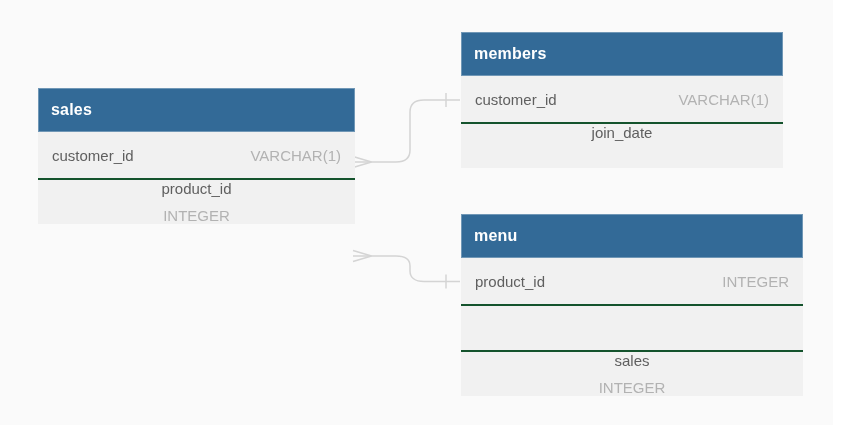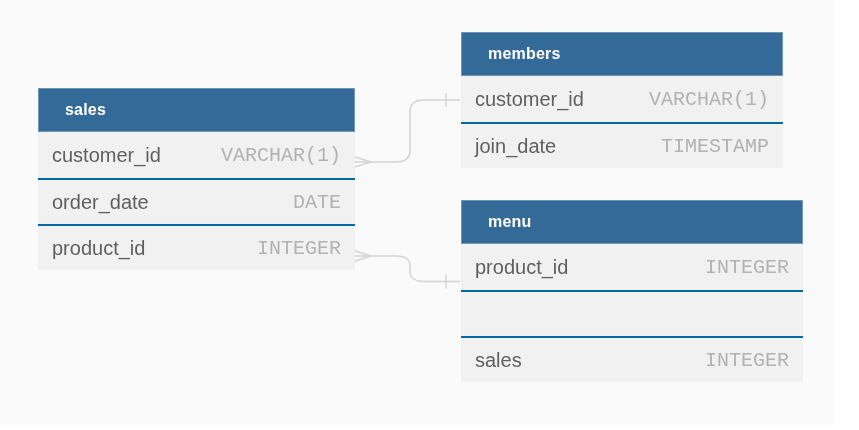--- a/index.html
+++ b/index.html
@@ -29,40 +29,41 @@
     box-sizing: border-box;
   }
   .thead {
     box-sizing: border-box;
     height: 44px;
     background: #336a97;
     border: 1px solid rgba(255,255,255,0.30);
     color: #ffffff;
     display: flex;
     align-items: center;
-    padding: 0 26px;
+    padding: 0 12px;
     font-size: 16px;
     font-weight: bold;
     letter-spacing: 0.2px;
   }
   .trow {
     box-sizing: border-box;
     height: 46px;
     background: #f1f1f1;
     display: flex;
     align-items: center;
     justify-content: space-between;
     padding: 0 14px;
-    font-size: 20px;
+    font-size: 15px;
   }
   .trow + .trow {
-    border-top: 2px solid #0369a1;
+    border-top: 2px solid #14532d;
+    flex-direction: column;
   }
   .fname { color: #5f5f5f; }
-  .ftype { color: #b2b2b2; font-family: Liberation Mono, monospace; }
+  .ftype { color: #b2b2b2; }
   .rel-line {
     fill: none;
     stroke: #d4d4d4;
     stroke-width: 1.5;
     stroke-linejoin: round;
   }
 </style>
 </head>
 <body>
 
@@ -85,44 +86,39 @@
 
   <div class="db-table" style="left:38px; top:88px; width:317px;">
     <div class="thead">
       <span>sales</span>
     </div>
     <div class="trow">
       <span class="fname">customer_id</span>
       <span class="ftype">VARCHAR(1)</span>
     </div>
     <div class="trow">
-      <span class="fname">order_date</span>
-      <span class="ftype">DATE</span>
-    </div>
-    <div class="trow">
       <span class="fname">product_id</span>
       <span class="ftype">INTEGER</span>
     </div>
   </div>
 
   <div class="db-table" style="left:461px; top:32px; width:322px;">
     <div class="thead">
       <span>members</span>
     </div>
     <div class="trow">
       <span class="fname">customer_id</span>
       <span class="ftype">VARCHAR(1)</span>
     </div>
     <div class="trow">
       <span class="fname">join_date</span>
-      <span class="ftype">TIMESTAMP</span>
     </div>
   </div>
 
-  <div class="db-table" style="left:461px; top:200px; width:342px;">
+  <div class="db-table" style="left:461px; top:214px; width:342px;">
     <div class="thead">
       <span>menu</span>
     </div>
     <div class="trow">
       <span class="fname">product_id</span>
       <span class="ftype">INTEGER</span>
     </div>
     <div class="trow">
     </div>
     <div class="trow">

